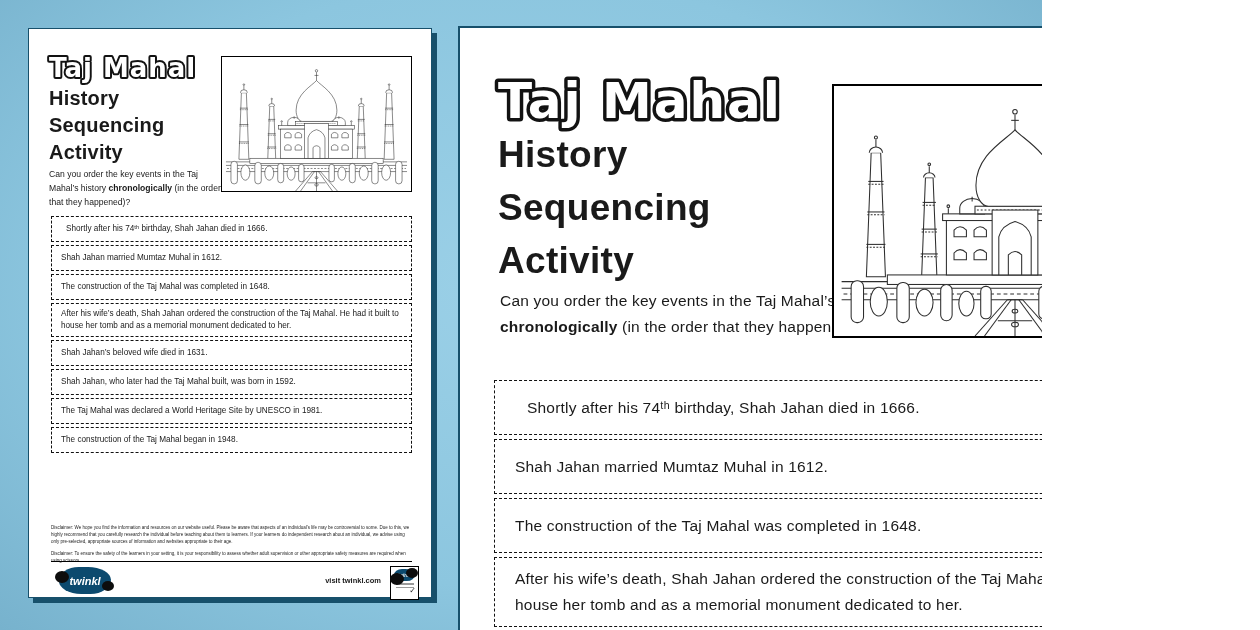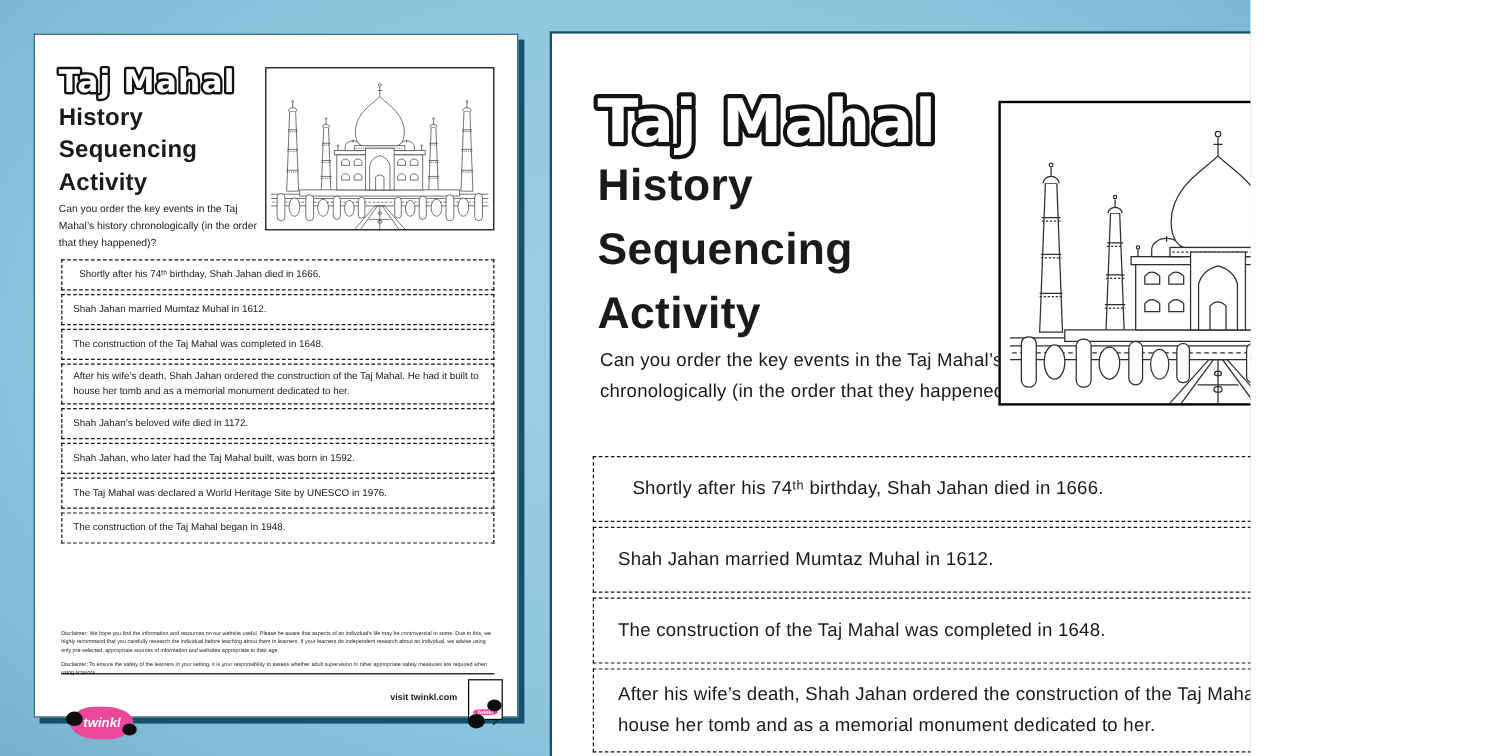--- a/index.html
+++ b/index.html
@@ -17,42 +17,42 @@
   .intro-sm{left:20px;top:138px;width:180px;font-size:8.6px;line-height:14px;}
   .frame-sm{left:192px;top:27px;width:191px;height:136px;border:1px solid #000;box-sizing:border-box;background:#fff;}
   .strips-sm{left:22px;top:187px;width:361px;display:flex;flex-direction:column;gap:3px;}
   .strips-sm .strip{border:1px dashed #111;box-sizing:border-box;min-height:26px;display:flex;align-items:center;
     padding:4px 9px;font-size:8.2px;line-height:12px;}
   .strips-sm .strip.first{padding-left:14px;}
   .disc{left:22px;width:361px;font-size:4.5px;line-height:1.6;color:#222;}
   .disc1{top:495px;}
   .disc2{top:521px;}
   .rule-sm{left:22px;top:532px;width:361px;border-top:1.5px solid #000;}
-  .blob{background:#ec4899;color:#fff;display:flex;align-items:center;justify-content:center;
-    font-weight:bold;font-style:italic;border-radius:46% 54% 48% 52% / 62% 58% 64% 58%;margin-top:22px;}
+  .blob{background:#0c4a6e;color:#fff;display:flex;align-items:center;justify-content:center;
+    font-weight:bold;font-style:italic;border-radius:46% 54% 48% 52% / 62% 58% 64% 58%;}
   .blob::before{content:"";position:absolute;width:14px;height:12px;background:#0d0d0d;border-radius:50%;left:-4px;top:4px;}
   .blob::after{content:"";position:absolute;width:12px;height:10px;background:#0d0d0d;border-radius:50%;right:-3px;bottom:3px;}
   .logo-sm{left:30px;top:538px;width:52px;height:27px;font-size:11px;}
   .visit-sm{top:547px;right:50px;font-size:7.5px;font-weight:bold;}
   .badge{right:12px;top:537px;width:29px;height:34px;border:1.5px solid #000;box-sizing:border-box;background:#fff;
     display:flex;flex-direction:column;align-items:center;padding-top:2px;}
   .badge .blob{position:relative;width:21px;height:12px;font-size:4.5px;border-radius:46% 54% 48% 52%/62% 58% 64% 58%;}
   .badge .mline{width:18px;height:1.5px;background:#9a9a9a;margin-top:2px;}
   .badge .check{align-self:flex-end;font-size:8px;line-height:6px;margin:0 2px 0 0;font-weight:bold;}
   
   .bubble-lg{left:30px;top:28px;}
   .subt-lg{left:38px;top:100px;font-size:37px;font-weight:bold;line-height:53px;letter-spacing:.3px;}
   .intro-lg{left:40px;top:260px;width:448px;font-size:15.5px;line-height:25.5px;letter-spacing:.2px;}
   .frame-lg{left:372px;top:56px;width:366px;height:254px;border:2px solid #000;box-sizing:border-box;background:#fff;}
   .strips-lg{left:34px;top:352px;width:704px;display:flex;flex-direction:column;gap:4px;}
   .strips-lg .strip{border:1.6px dashed #111;box-sizing:border-box;min-height:55px;display:flex;align-items:center;
     padding:8px 20px;font-size:15.5px;line-height:26px;letter-spacing:.2px;}
   .strips-lg .strip.first{padding-left:32px;}
   .strips-lg .strip.tall{min-height:68px;}
-  b{font-weight:normal;}
+  b{font-weight:bold;}
 </style>
 </head>
 <body>
 
 <div class="stage">
 
   <div class="page page-left">
     <svg class="abs bubble-sm" width="176" height="40">
       <text x="4" y="30" font-size="26" letter-spacing="1" fill="#fff" stroke="#121212" stroke-width="4" stroke-linejoin="round" paint-order="stroke fill">Taj Mahal</text>
     </svg>
@@ -180,27 +180,27 @@
       <div class="strip">
           <span>Shah Jahan married Mumtaz Muhal in 1612.</span>
         </div>
       <div class="strip">
           <span>The construction of the Taj Mahal was completed in 1648.</span>
         </div>
       <div class="strip">
           <span>After his wife’s death, Shah Jahan ordered the construction of the Taj Mahal. He had it built to house her tomb and as a memorial monument dedicated to her.</span>
         </div>
       <div class="strip">
-          <span>Shah Jahan’s beloved wife died in 1172.</span>
+          <span>Shah Jahan’s beloved wife died in 1631.</span>
         </div>
       <div class="strip">
           <span>Shah Jahan, who later had the Taj Mahal built, was born in 1592.</span>
         </div>
       <div class="strip">
-          <span>The Taj Mahal was declared a World Heritage Site by UNESCO in 1976.</span>
+          <span>The Taj Mahal was declared a World Heritage Site by UNESCO in 1981.</span>
         </div>
       <div class="strip">
           <span>The construction of the Taj Mahal began in 1948.</span>
         </div>
     </div>
     <div class="abs disc disc1">Disclaimer: We hope you find the information and resources on our website useful. Please be aware that aspects of an individual's life may be controversial to some. Due to this, we highly recommend that you carefully research the individual before teaching about them to learners. If your learners do independent research about an individual, we advise using only pre-selected, appropriate sources of information and websites appropriate to their age.</div>
     <div class="abs disc disc2">Disclaimer: To ensure the safety of the learners in your setting, it is your responsibility to assess whether adult supervision or other appropriate safety measures are required when using scissors.</div>
     <div class="abs rule-sm"></div>
     <div class="abs blob logo-sm">twinkl</div>
     <div class="abs visit-sm">visit twinkl.com</div>

